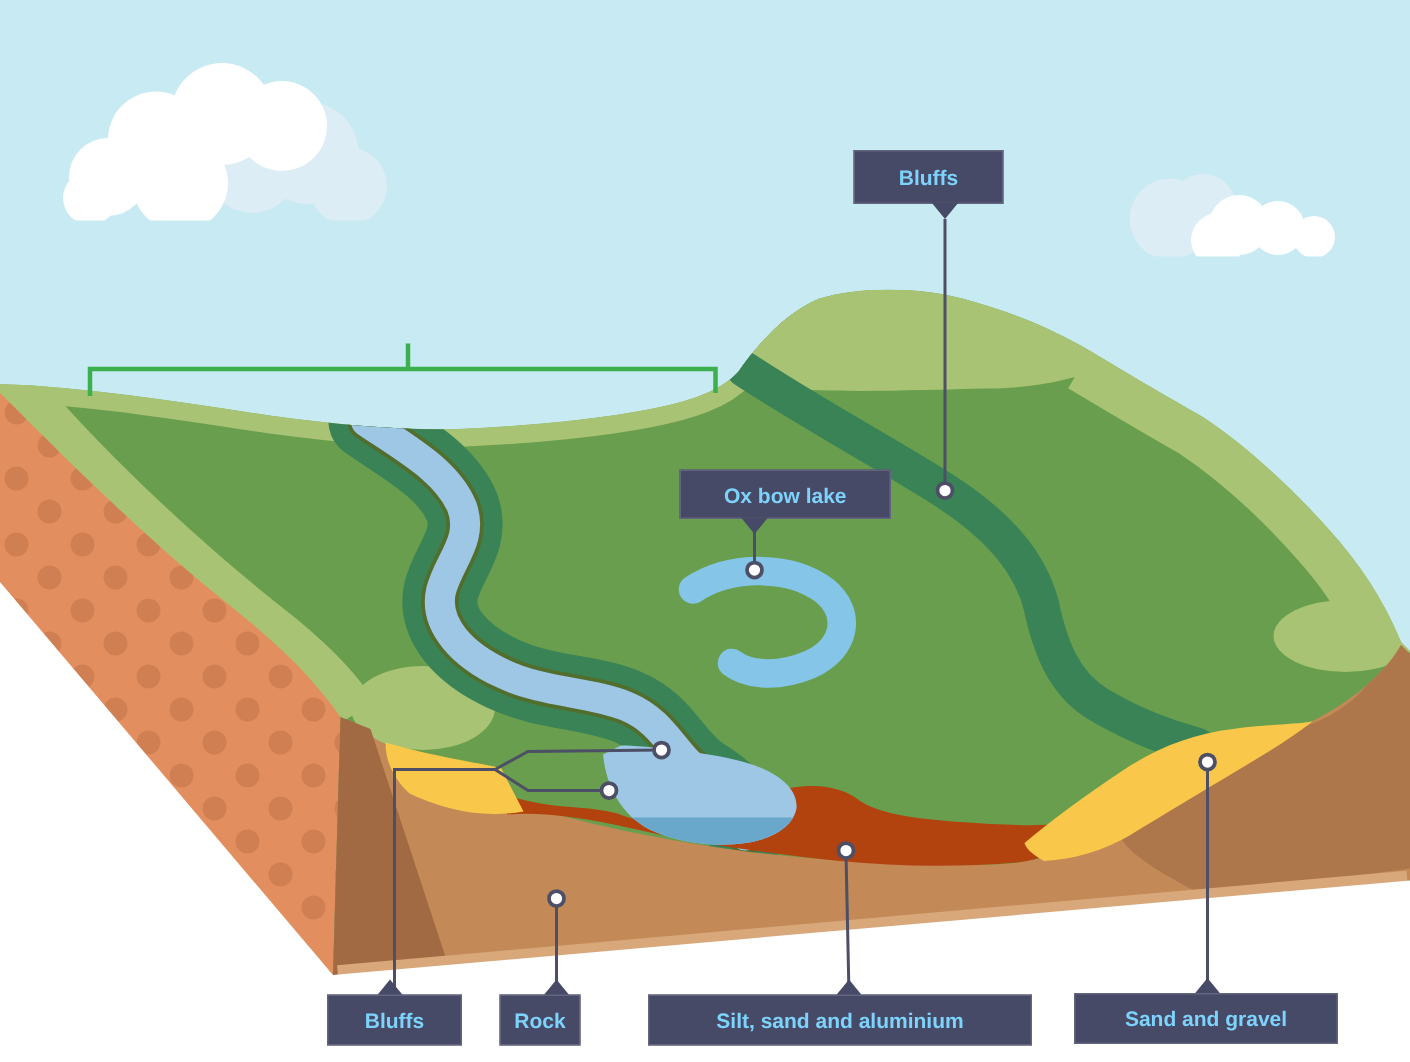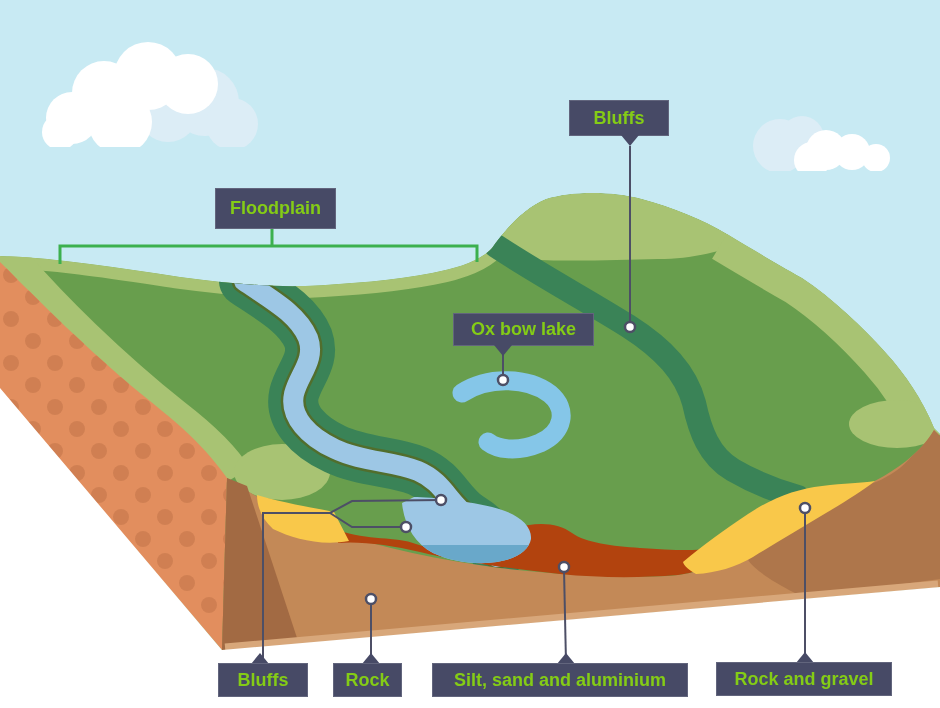--- a/index.html
+++ b/index.html
@@ -3,22 +3,22 @@
 <meta charset="utf-8">
 <style>
   html,body{margin:0;padding:0;background:#fff;}
   #stage{
     position:relative;width:940px;height:708px;overflow:hidden;
     font-family:"Liberation Sans",sans-serif;background:#fff;
   }
   #terrain-svg{position:absolute;left:0;top:0;}
   .label{
     position:absolute;display:flex;align-items:center;justify-content:center;
-    background:#474A66;border:1px solid #62657D;color:#84cc16;
-    font-weight:bold;font-size:18px;box-sizing:border-box;white-space:nowrap;
+    background:#474A66;border:1px solid #62657D;color:#7dd3fc;
+    font-weight:bold;font-size:14px;box-sizing:border-box;white-space:nowrap;
   }
   .ptr{position:absolute;width:0;height:0;}
   .ptr-down{border-left:9px solid transparent;border-right:9px solid transparent;border-top:11px solid #474A66;}
   .ptr-up{border-left:9px solid transparent;border-right:9px solid transparent;border-bottom:11px solid #474A66;}
 </style>
 </head>
 <body>
 
 <div id="stage">
 
@@ -140,47 +140,44 @@
       <circle cx="630" cy="327" r="5"></circle>
       <circle cx="503" cy="380" r="5"></circle>
       <circle cx="441" cy="500" r="5"></circle>
       <circle cx="406" cy="527" r="5"></circle>
       <circle cx="371" cy="599" r="5"></circle>
       <circle cx="564" cy="567" r="5"></circle>
       <circle cx="805" cy="508" r="5"></circle>
     </g>
   </svg>
 
-  <div class="label" style="left:215px;top:188px;width:121px;height:41px;">
-    <span>Floodplain</span>
-  </div>
 
   <div class="label" style="left:569px;top:100px;width:100px;height:36px;">
     <span>Bluffs</span>
   </div>
   <span class="ptr ptr-down" style="left:621px;top:135px;"></span>
 
   <div class="label" style="left:433px;top:313px;width:141px;height:33px;margin-left:20px;">
     <span>Ox bow lake</span>
   </div>
   <span class="ptr ptr-down" style="left:494px;top:345px;"></span>
 
   <span class="ptr ptr-up" style="left:251px;top:653px;"></span>
   <div class="label" style="left:218px;top:663px;width:90px;height:34px;">
     <span>Bluffs</span>
   </div>
 
   <span class="ptr ptr-up" style="left:362px;top:653px;"></span>
-  <div class="label" style="left:333px;top:663px;width:69px;height:34px;">
+  <div class="label" style="left:333px;top:663px;width:54px;height:34px;">
     <span>Rock</span>
   </div>
 
   <span class="ptr ptr-up" style="left:557px;top:653px;"></span>
   <div class="label" style="left:432px;top:663px;width:256px;height:34px;">
     <span>Silt, sand and aluminium</span>
   </div>
 
   <span class="ptr ptr-up" style="left:796px;top:652px;"></span>
   <div class="label" style="left:716px;top:662px;width:176px;height:34px;">
-    <span>Rock and gravel</span>
+    <span>Sand and gravel</span>
   </div>
 
 </div>
 
 </body></html>

